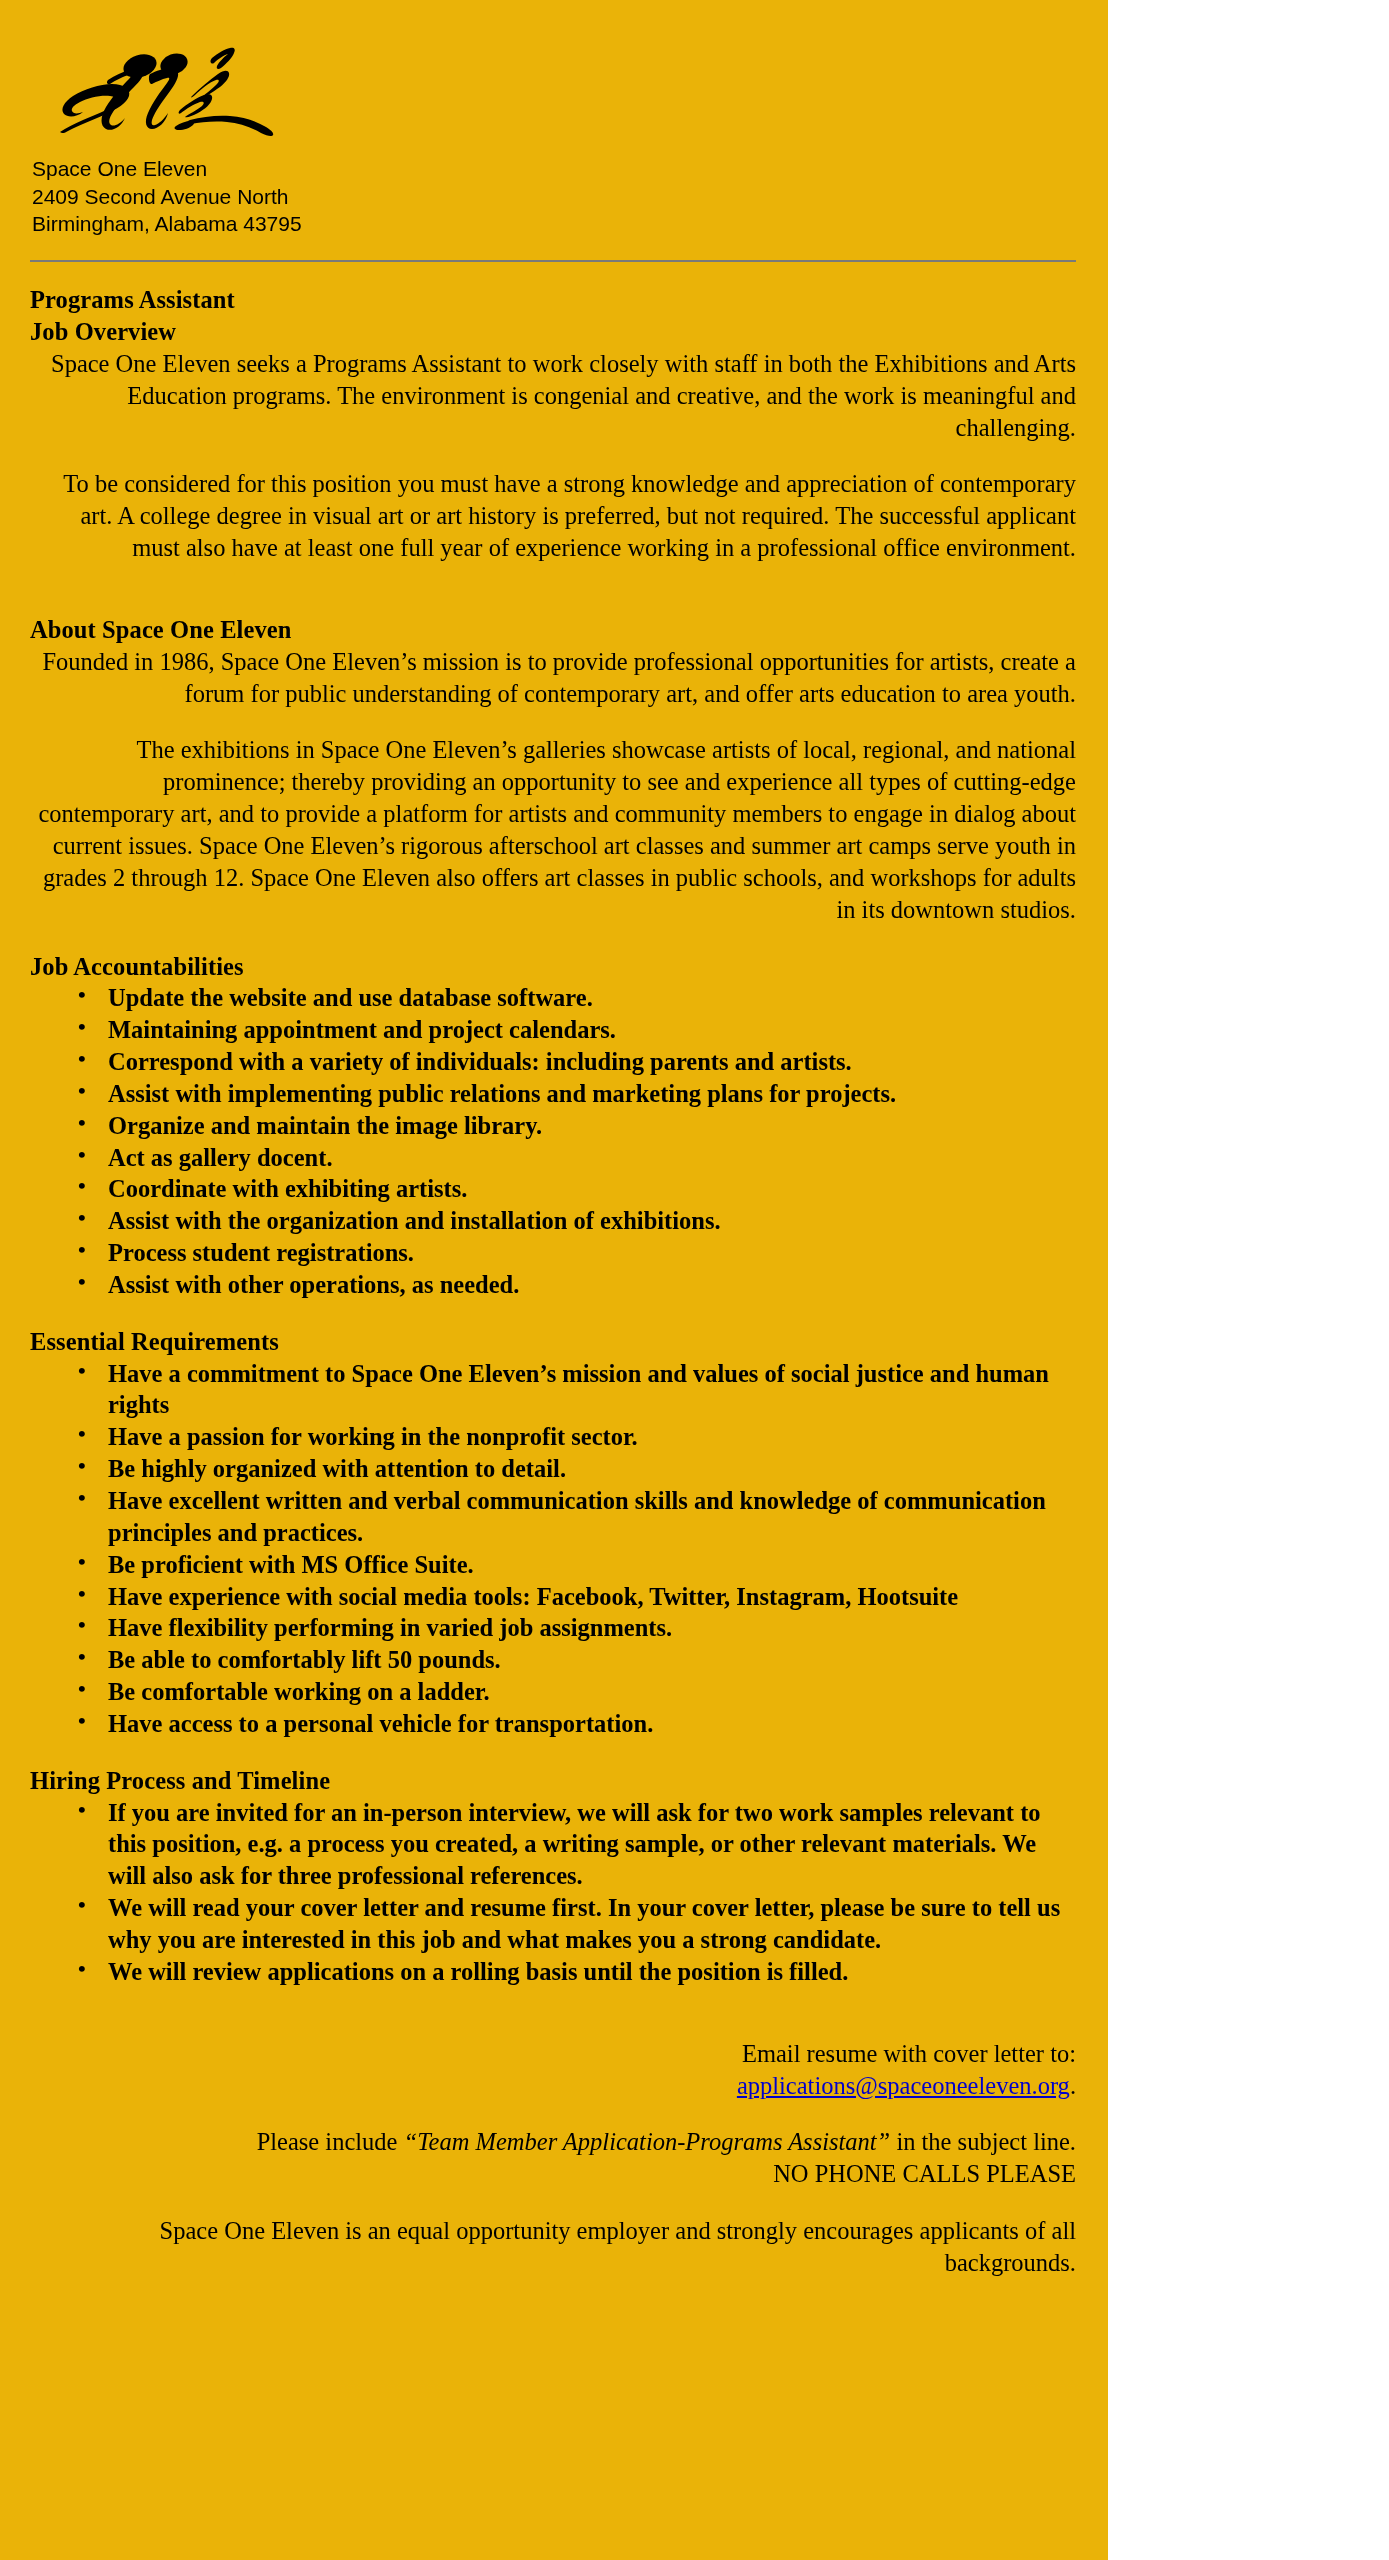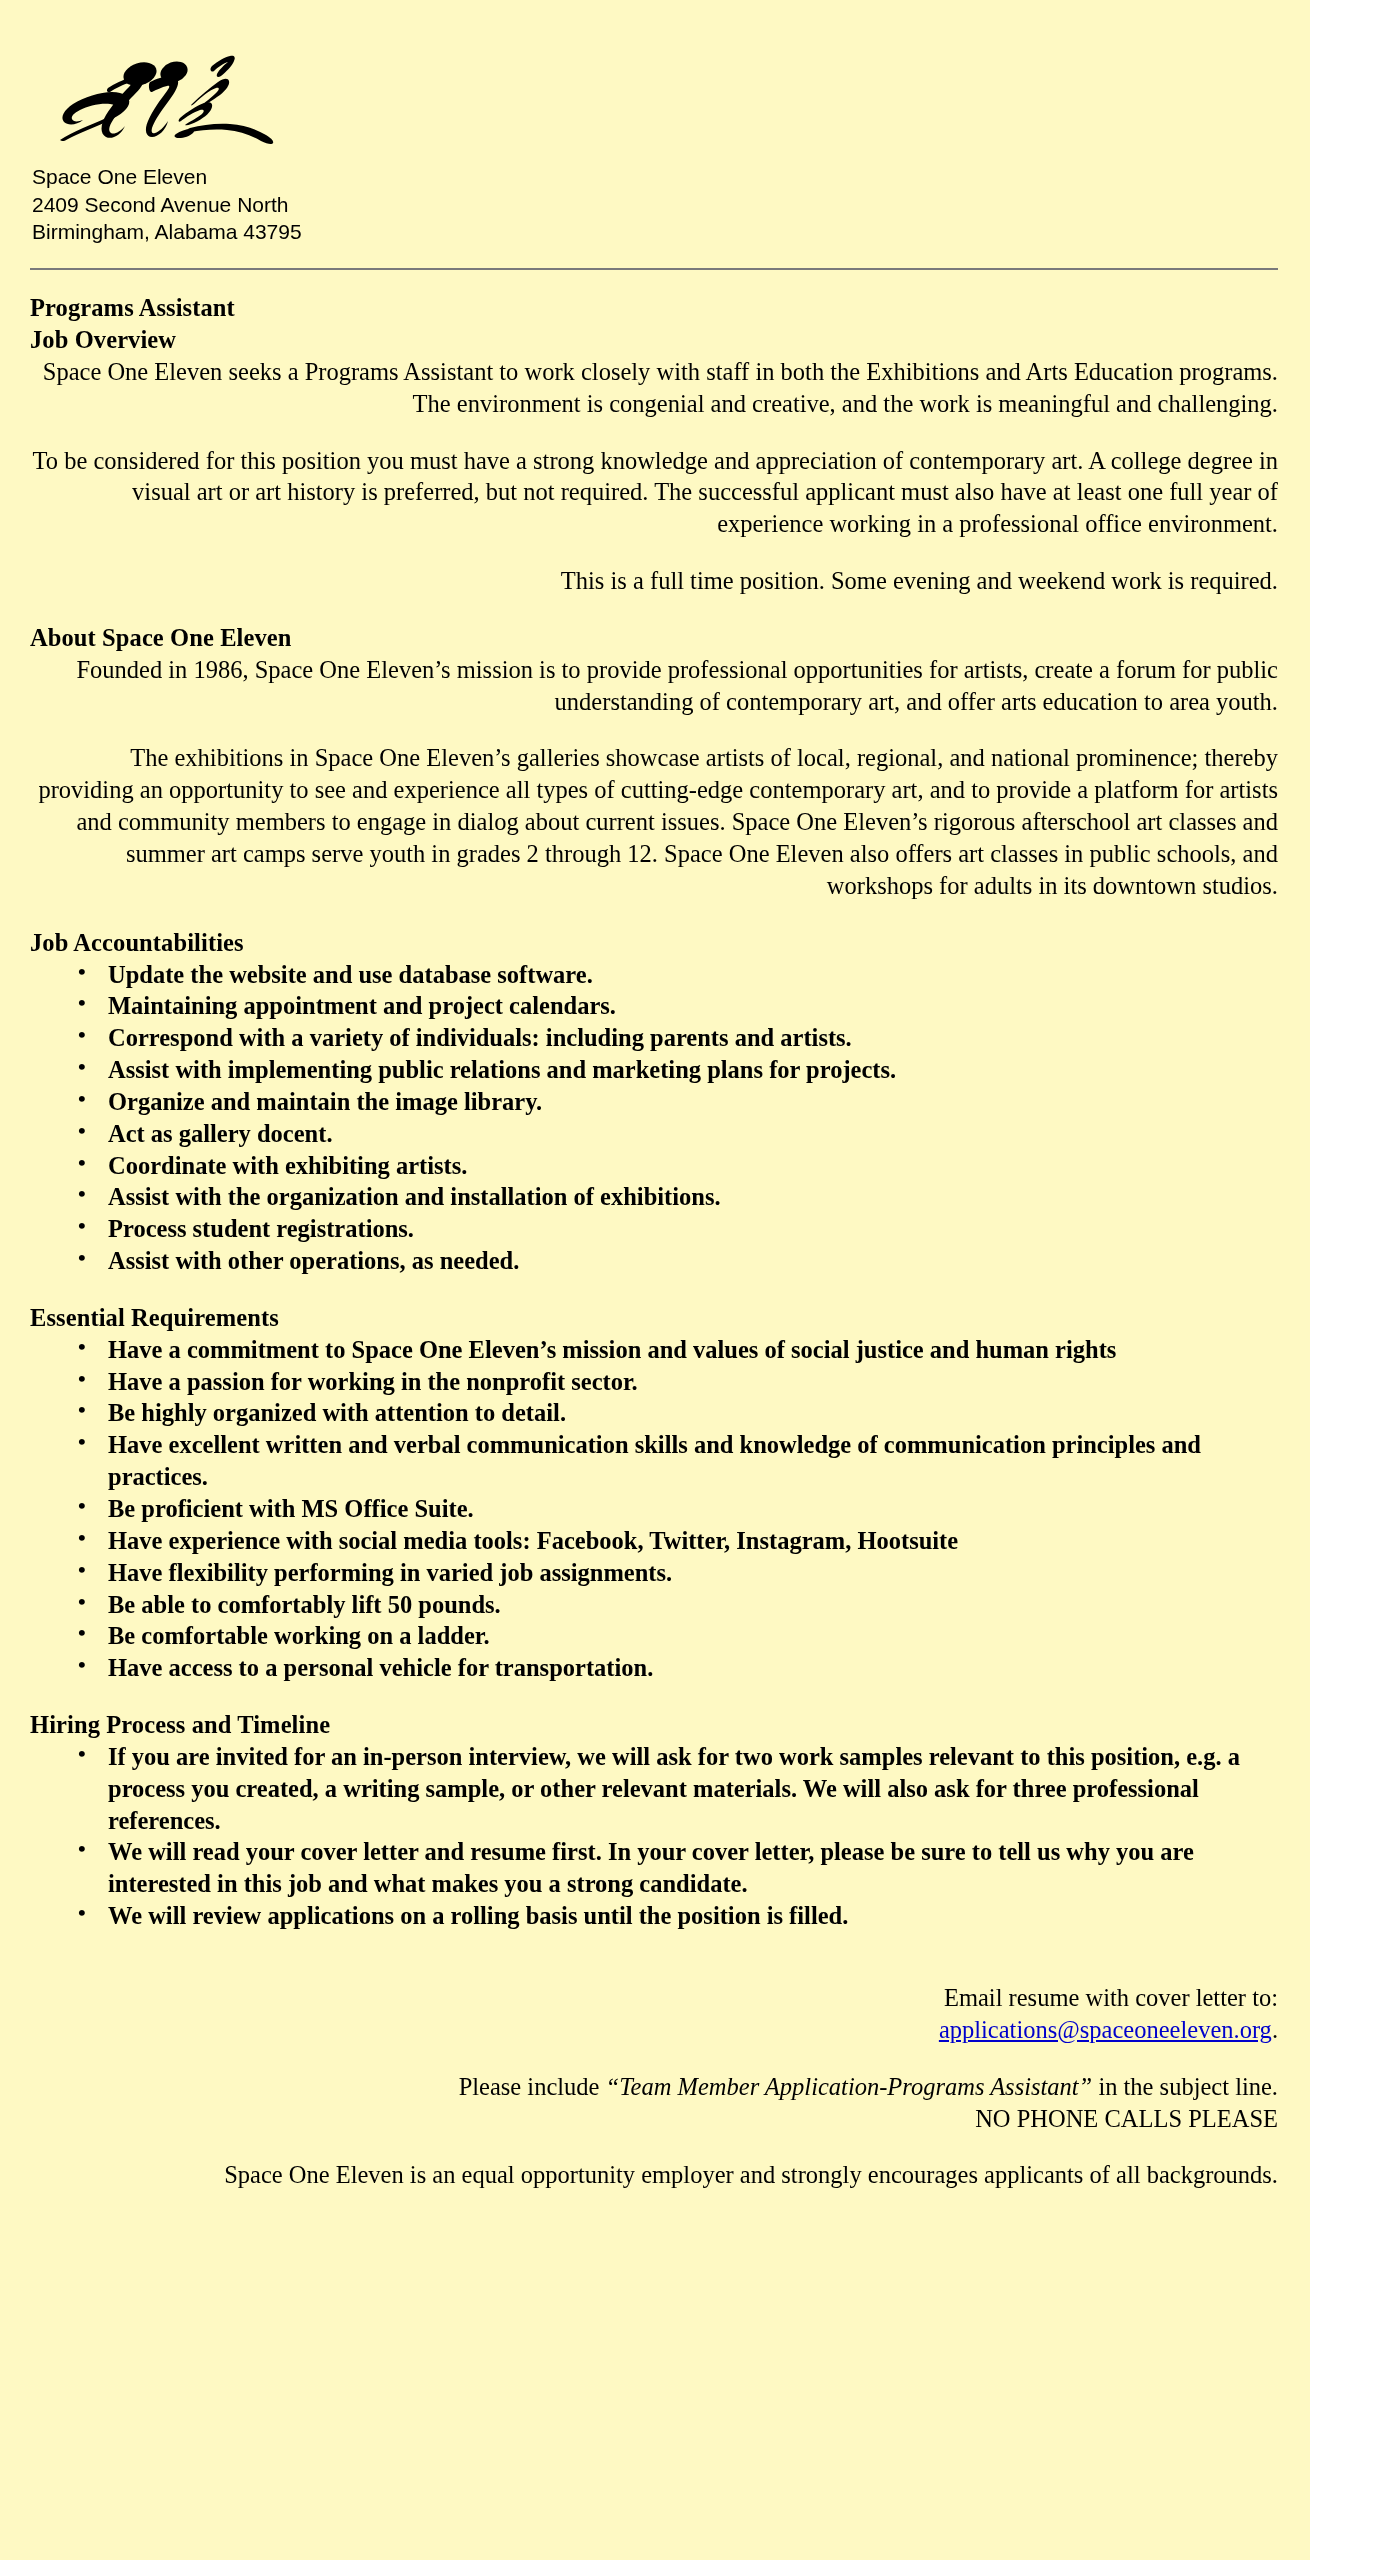--- a/index.html
+++ b/index.html
@@ -9,25 +9,25 @@
   }
   body {
     width: 1389px;
     min-height: 2560px;
     font-family: "Liberation Serif", "DejaVu Serif", serif;
     color: #000000;
     -webkit-font-smoothing: antialiased;
   }
   .page {
     position: relative;
-    width: 1310px;
+    width: 1108px;
     min-height: 2560px;
     box-sizing: border-box;
-    padding: 16px 32px 0 30px;
-    background: #fef9c3;
+    padding: 8px 32px 0 30px;
+    background: #eab308;
   }
 
   
   .letterhead {
     padding-top: 26px;
   }
   .logo {
     width: 240px;
     height: 115px;
     margin-left: 22px;
@@ -129,21 +129,20 @@
   </div>
 
   <div class="content">
 
     <h2 class="heading">Programs Assistant</h2>
     <h2 class="heading">Job Overview</h2>
     <p class="para">Space One Eleven seeks a Programs Assistant to work closely with staff in both the Exhibitions and Arts Education programs. The environment is congenial and creative, and the work is meaningful and challenging.</p>
     <div class="spacer"></div>
     <p class="para">To be considered for this position you must have a strong knowledge and appreciation of contemporary art. A college degree in visual art or art history is preferred, but not required. The successful applicant must also have at least one full year of experience working in a professional office environment.</p>
     <div class="spacer"></div>
-    <p class="para">This is a full time position. Some evening and weekend work is required.</p>
 
     <div class="spacer"></div>
 
     <h2 class="heading">About Space One Eleven</h2>
     <p class="para">Founded in 1986, Space One Eleven’s mission is to provide professional opportunities for artists, create a forum for public understanding of contemporary art, and offer arts education to area youth.</p>
     <div class="spacer"></div>
     <p class="para">The exhibitions in Space One Eleven’s galleries showcase artists of local, regional, and national prominence; thereby providing an opportunity to see and experience all types of cutting-edge contemporary art, and to provide a platform for artists and community members to engage in dialog about current issues. Space One Eleven’s rigorous afterschool art classes and summer art camps serve youth in grades 2 through 12. Space One Eleven also offers art classes in public schools, and workshops for adults in its downtown studios.</p>
 
     <div class="spacer"></div>
 

